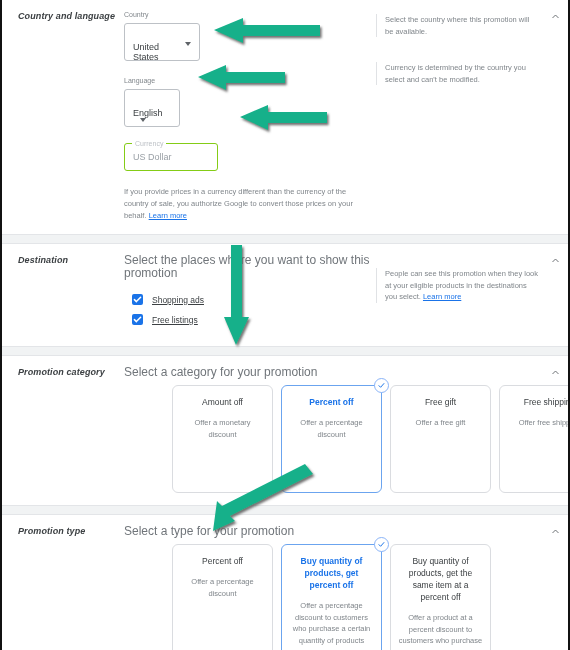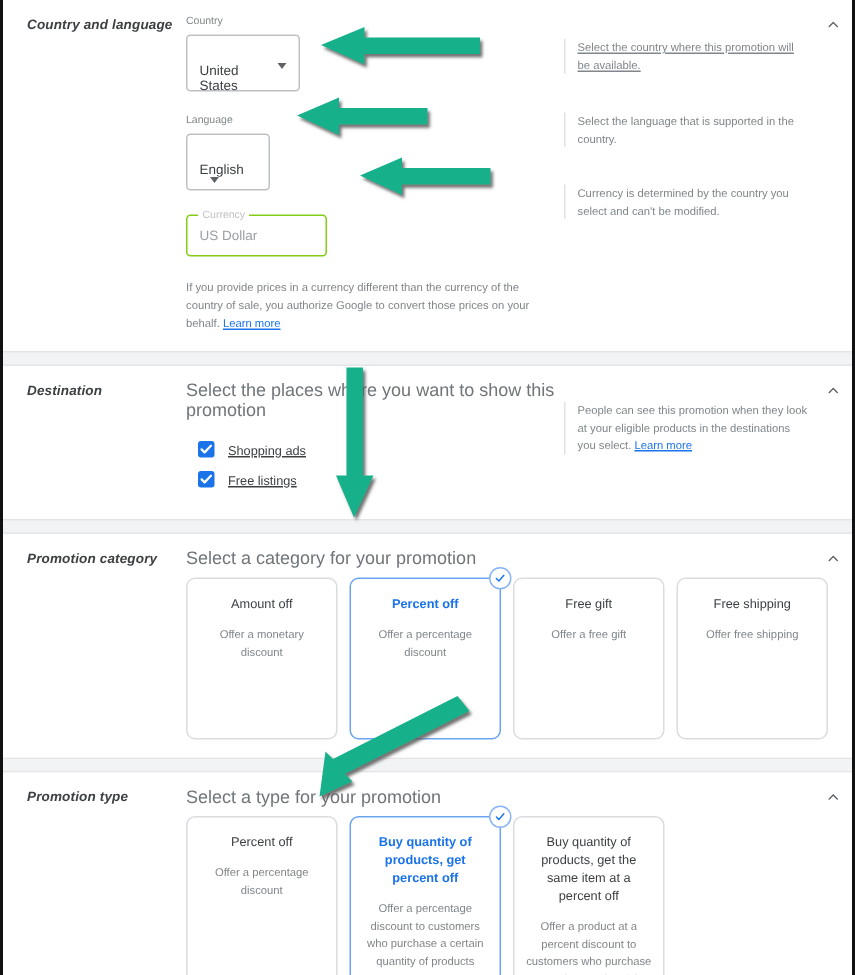--- a/index.html
+++ b/index.html
@@ -87,21 +87,21 @@
   }
 
   
   .help {
     border-left: 1px solid #e0e2e5;
     padding-left: 8px;
     font-size: 7.5px;
     line-height: 11.5px;
     color: #80868b;
   }
-  .help.n1 { margin-top: 16px; text-decoration: underline; }
+  .help.n1 { margin-top: 4px; }
   .help.n2 { margin-top: 26px; }
   .help.n3 { margin-top: 25px; }
 
   a.link {
     color: #1a73e8;
     text-decoration: underline;
   }
 
   
   .field-label {
@@ -186,20 +186,21 @@
   .cb-label {
     font-size: 8.5px;
     color: #3c4043;
   }
 
   
   .cards {
     display: flex;
     gap: 8px;
     padding: 6px 0 12px 0;
+    margin-left: 48px;
   }
   .card {
     position: relative;
     width: 101px;
     flex: 0 0 101px;
     border: 1px solid #dadce0;
     border-radius: 6px;
     background: #fff;
     box-sizing: border-box;
     padding: 10px 7px 8px 7px;
@@ -297,21 +298,20 @@
         <div class="note">
           <span>If you provide prices in a currency different than the currency of the country of sale, you authorize Google to convert those prices on your behalf.</span>
           <a class="link" href="#">Learn more</a>
         </div>
 
         <div style="height:12px"></div>
       </div>
 
       <div class="sec-right">
         <div class="help n1">Select the country where this promotion will be available.</div>
-        <div class="help n2">Select the language that is supported in the country.</div>
         <div class="help n3">Currency is determined by the country you select and can't be modified.</div>
       </div>
 
       <div class="chev">
         <svg class="chevron-up" viewBox="0 0 12 12">
           <path d="M2 8 L6 4 L10 8" fill="none" stroke="#5f6368" stroke-width="1.2"></path>
         </svg>
       </div>
     </div>
   </div>

